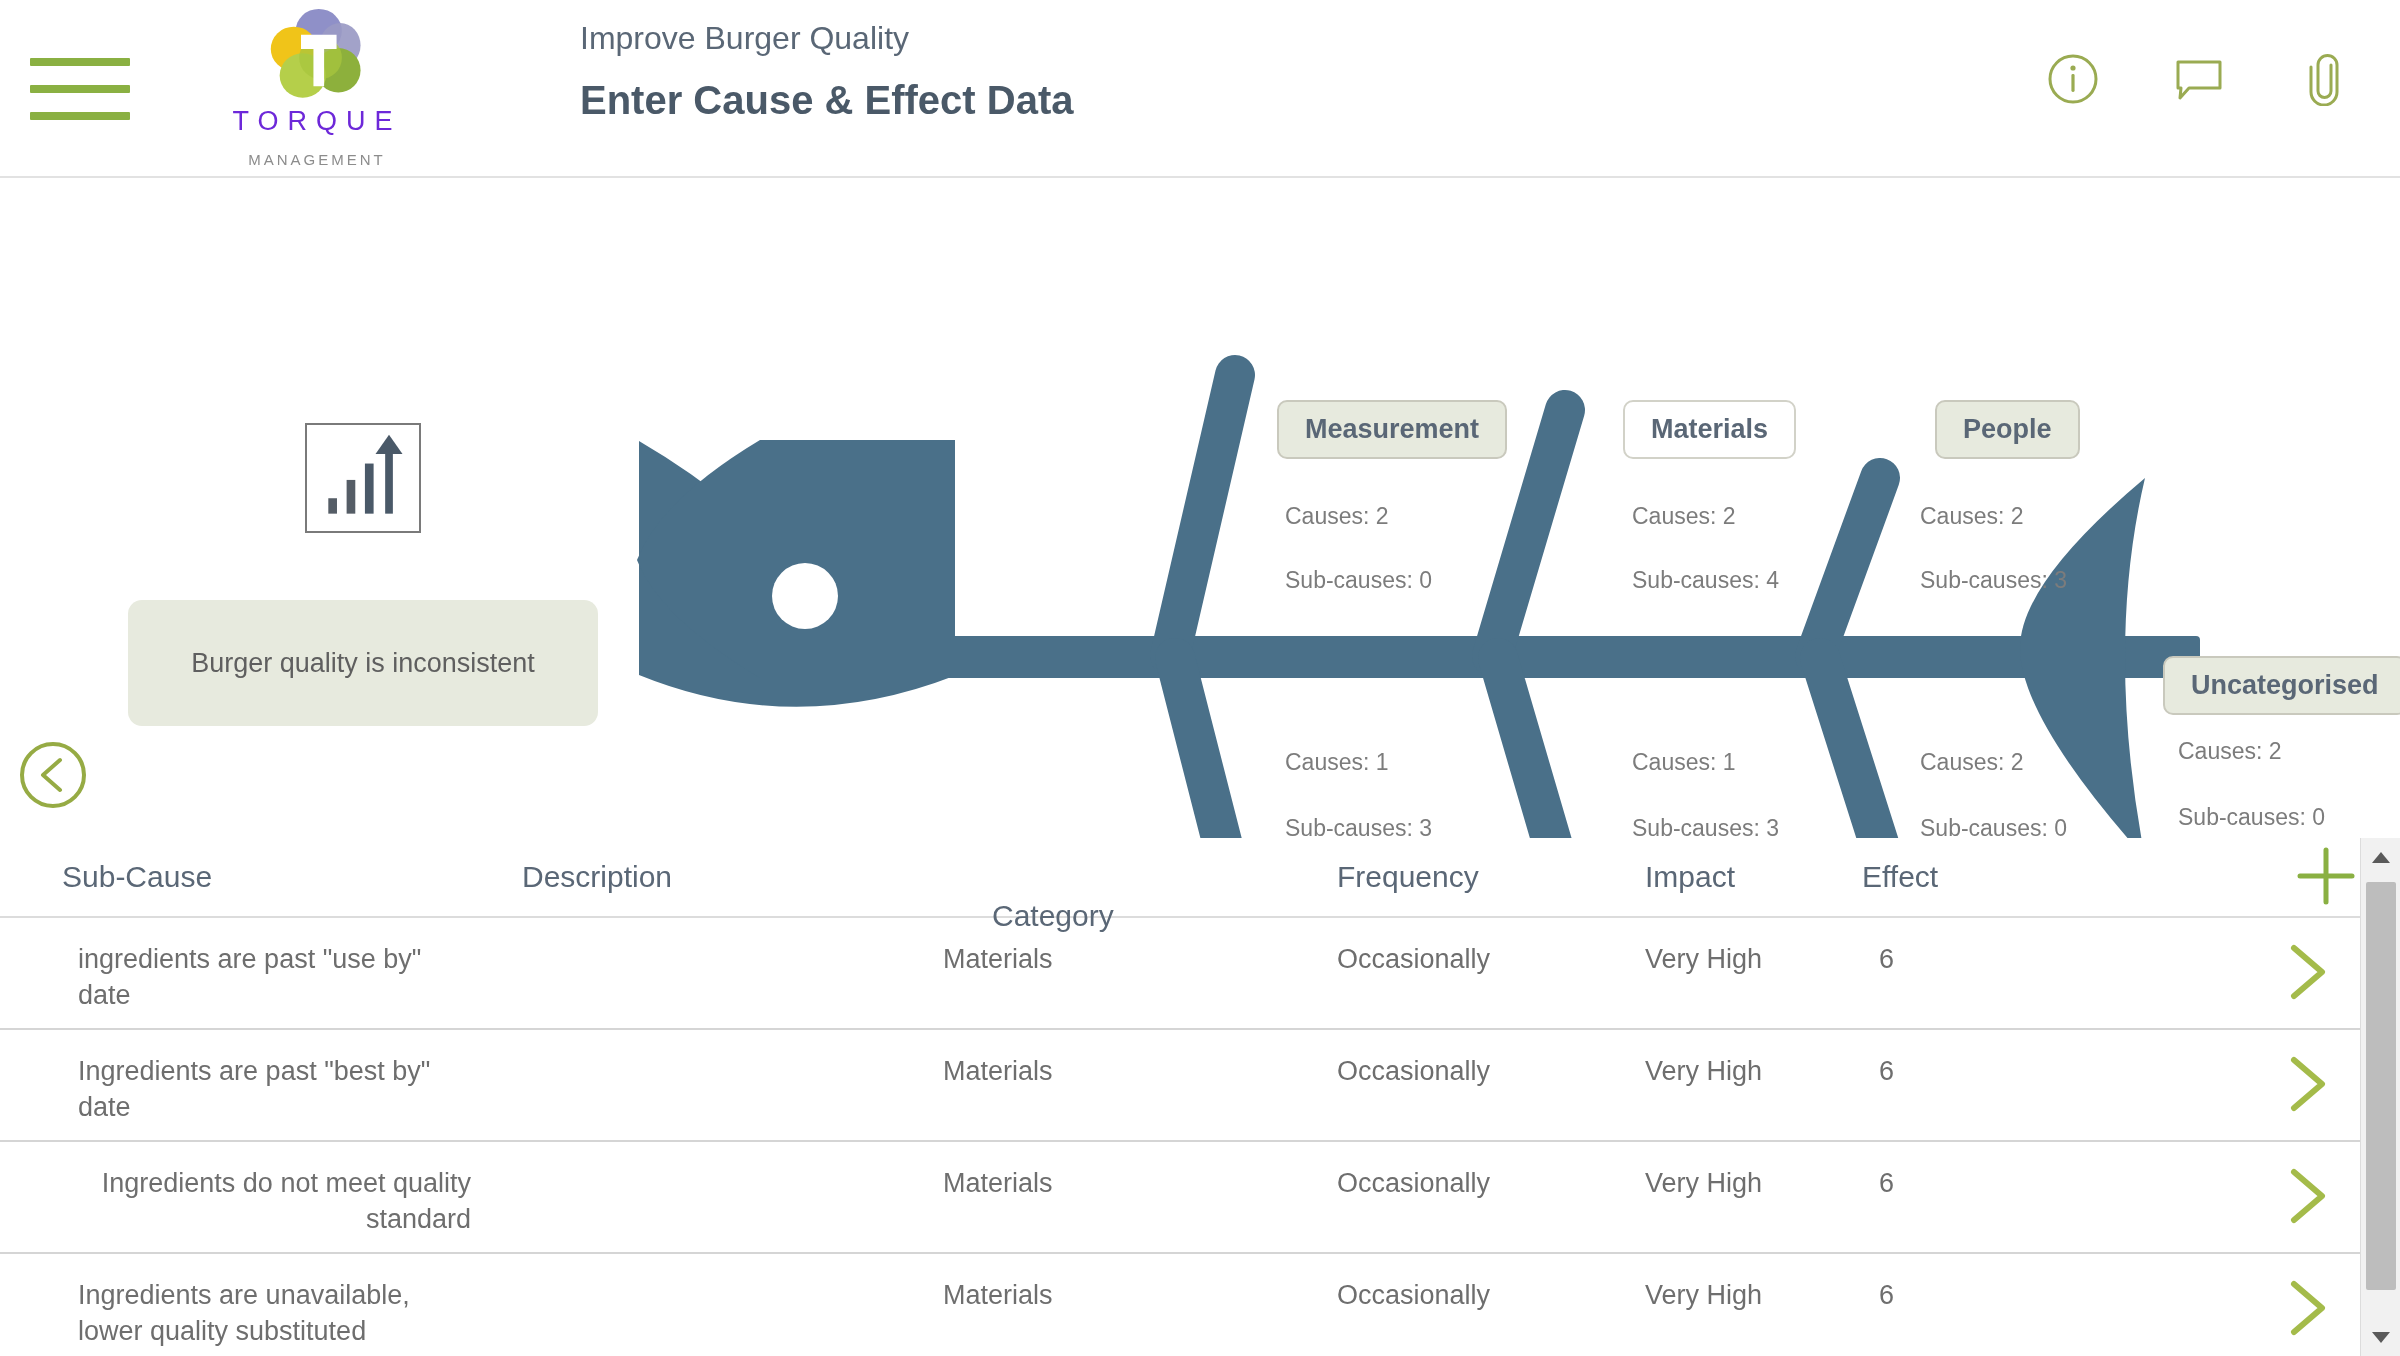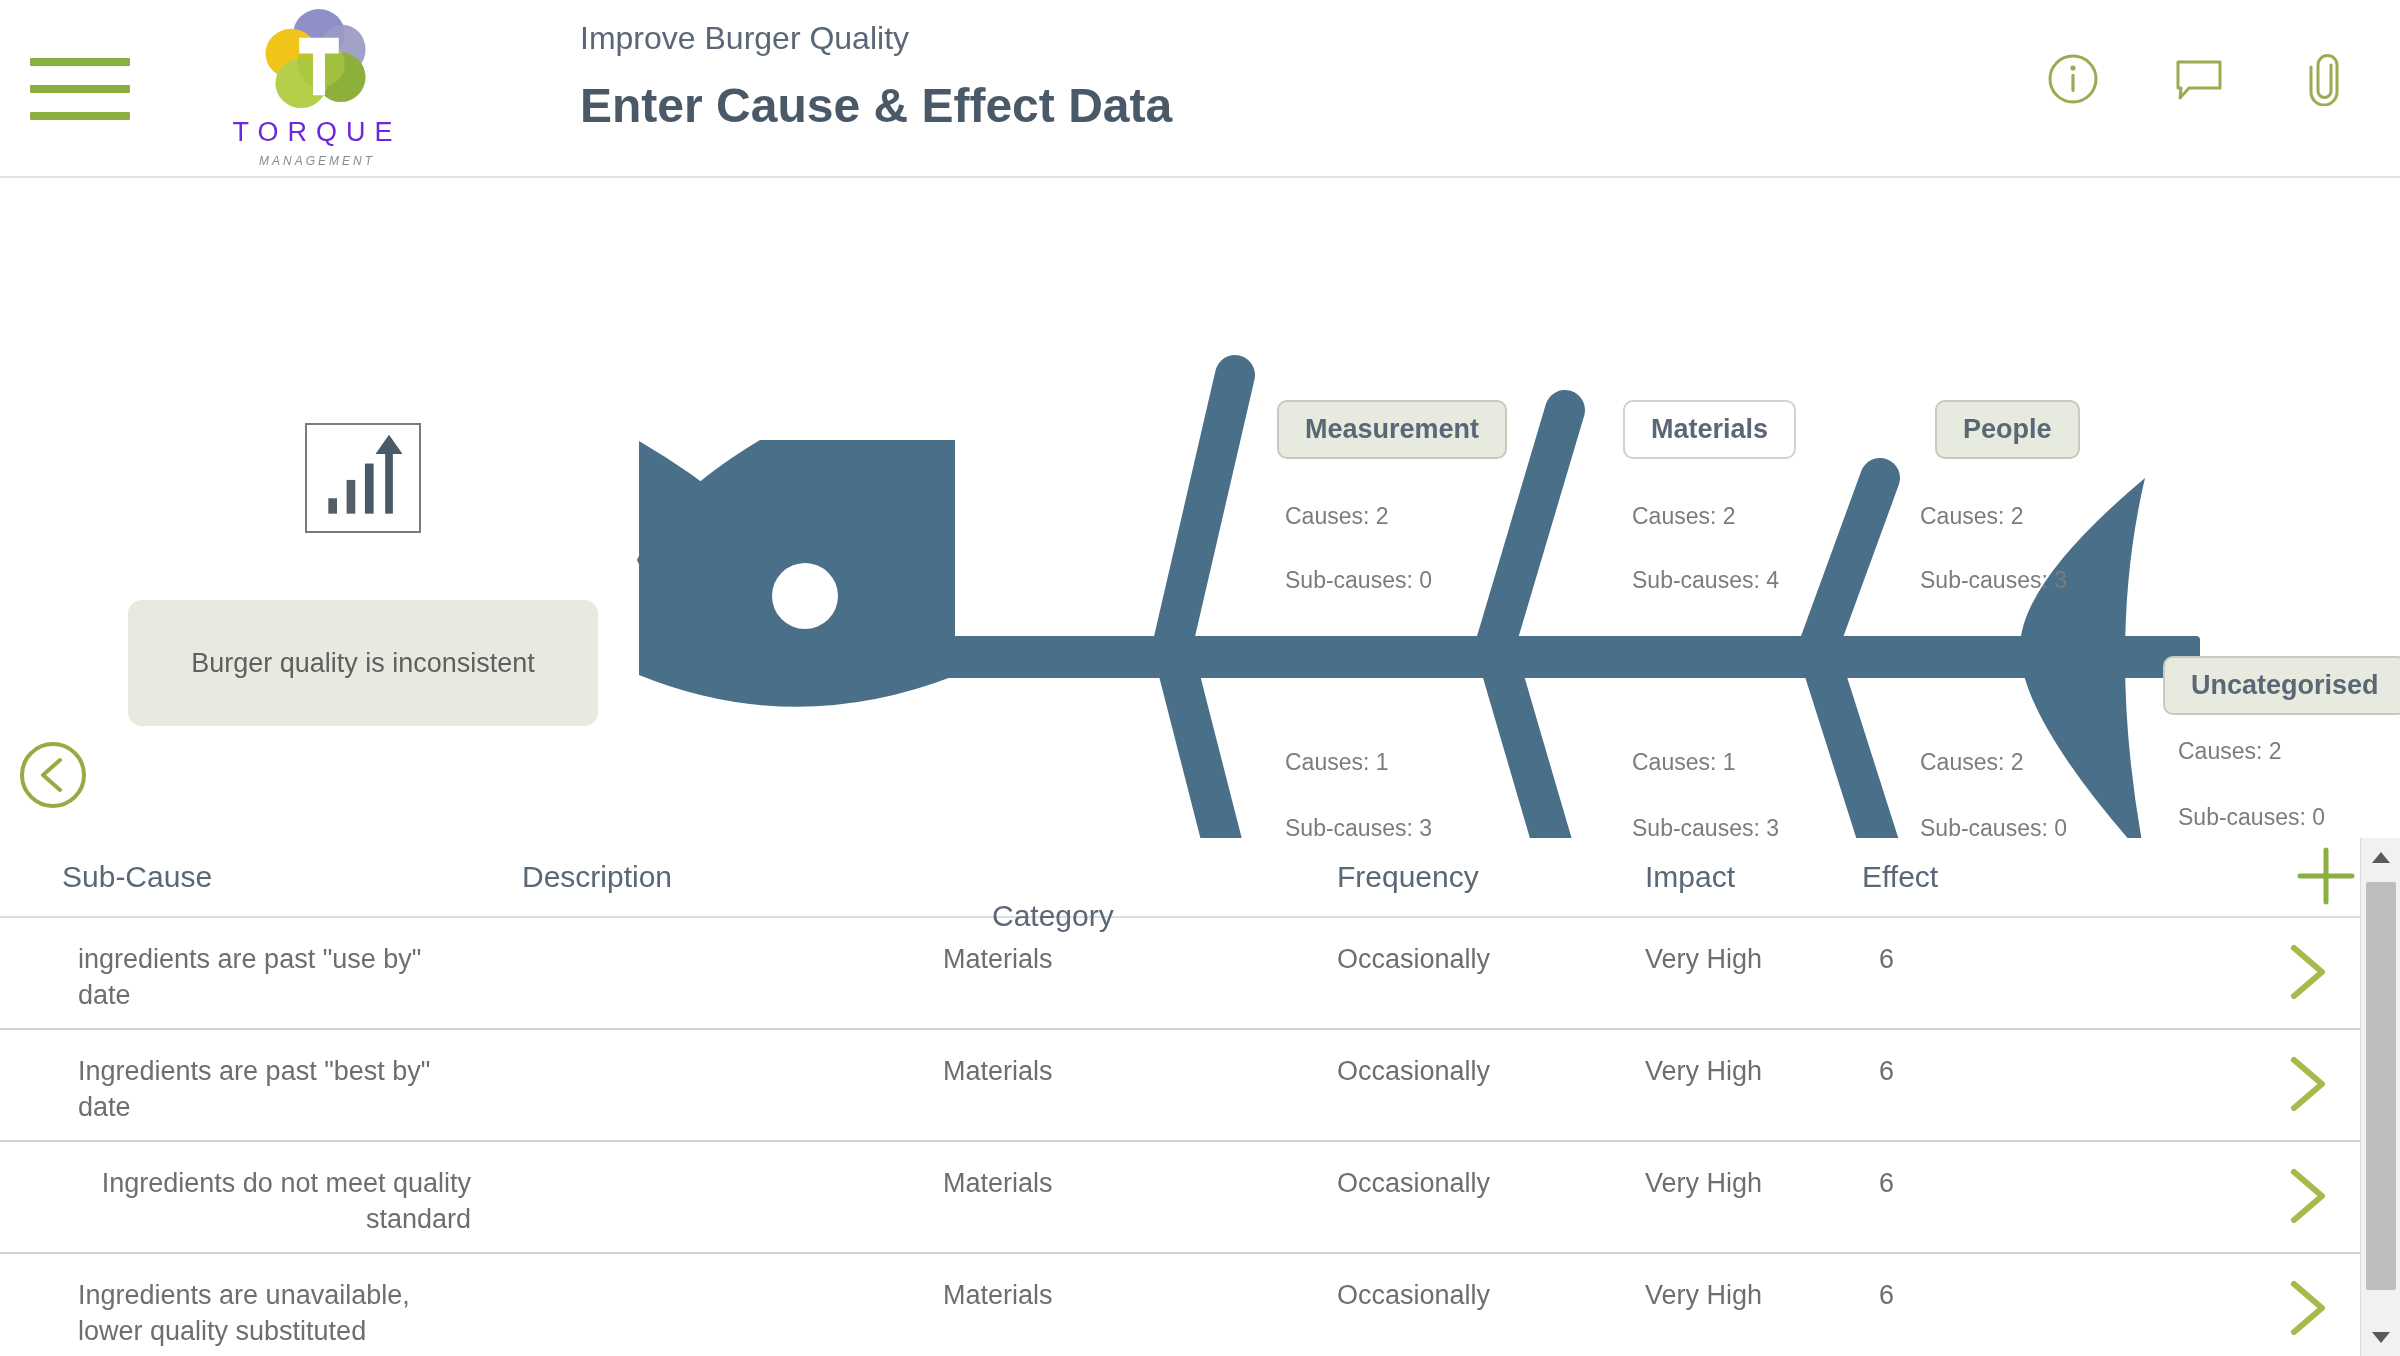--- a/index.html
+++ b/index.html
@@ -35,30 +35,30 @@
     width: 190px; height: 160px;
     display: flex; flex-direction: column; align-items: center;
   }
   .logo-mark { width: 112px; height: 108px; }
   .logo-word {
     font-size: 27px; letter-spacing: 9px; color: #6d28d9;
     font-family: "Liberation Sans", sans-serif; margin-top: 2px;
     font-weight: 400;
   }
   .logo-sub {
-    font-size: 12px; letter-spacing: 3px; color: #8c8c8c; margin-top: 6px; font-style: italic;
+    font-size: 15px; letter-spacing: 3px; color: #8c8c8c; margin-top: 14px;
   }
   .title-block {
     position: absolute; left: 580px; top: 14px;
   }
   .title-sub {
     font-size: 32px; color: #5a6776; font-weight: 400; line-height: 1.5;
   }
   .title-main {
-    font-size: 48px; color: #4a5968; font-weight: 700; margin-top: 16px;
+    font-size: 40px; color: #4a5968; font-weight: 700; margin-top: 16px;
   }
   .header-icons {
     position: absolute; right: 48px; top: 52px;
     display: flex; align-items: center; gap: 72px;
   }
   .hicon { width: 54px; height: 54px; cursor: pointer; }
 
   
   .diagram {
     position: relative;

